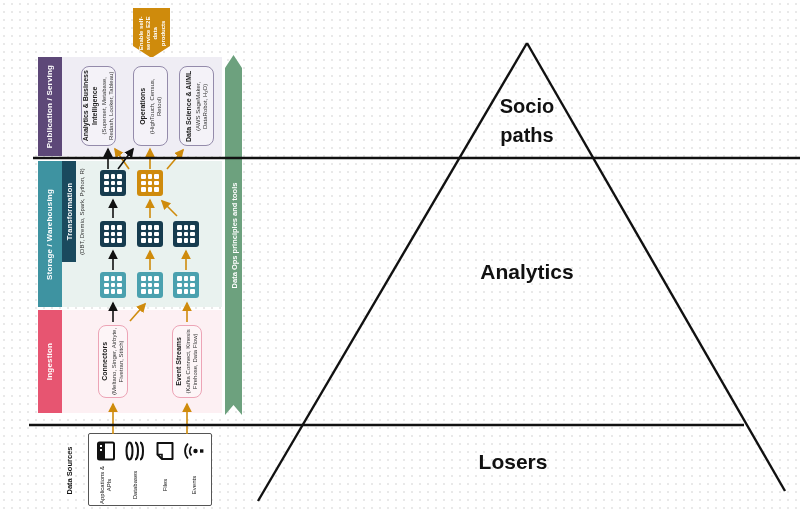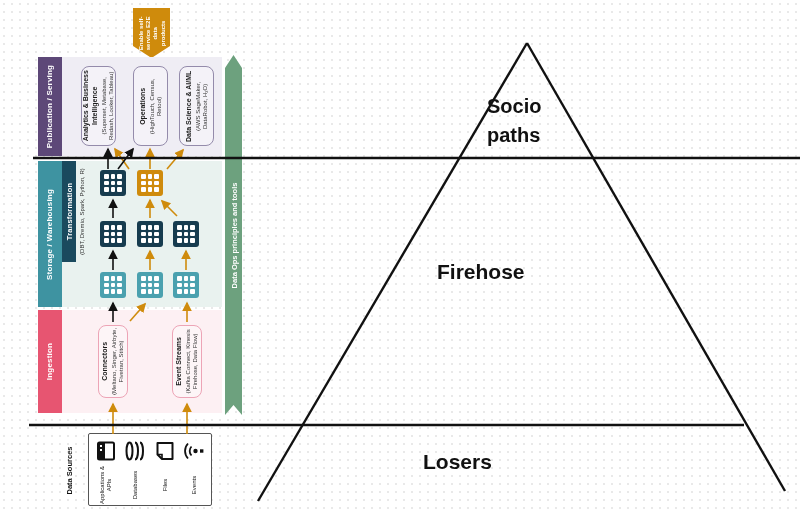--- a/index.html
+++ b/index.html
@@ -57,21 +57,21 @@
     display:flex;justify-content:space-around;align-items:flex-start;padding:5px 2px 2px 2px;
   }
   .ds-item{display:flex;flex-direction:column;align-items:center;width:28px;}
   .ds-label{position:relative;width:28px;height:40px;margin-top:2px;}
   .ds-label .rot{
     position:absolute;left:-6px;top:6px;width:40px;height:28px;
     display:flex;align-items:center;justify-content:center;font-size:6px;line-height:1.15;
   }
   .ds-title{font-weight:bold;font-size:7.5px;}
   
-  .pyr-label{position:absolute;font-weight:bold;color:#111;}
+  .pyr-label{position:absolute;font-weight:bold;color:#111;text-align:center;}
   .overlay{position:absolute;left:0;top:0;pointer-events:none;}
 </style>
 </head>
 <body>
 
 <div class="canvas">
 
   <div class="rbox enable-arrow" style="left:133px;top:8px;width:37px;height:50px;">
     <div class="rot" style="width:34px;">Enable self-service E2E data products</div>
   </div>
@@ -306,16 +306,16 @@
   </svg>
 
   <svg class="overlay" width="800" height="513">
     <line x1="33" y1="158" x2="800" y2="158" stroke="#111" stroke-width="2.4"></line>
     <line x1="29" y1="425" x2="744" y2="425" stroke="#111" stroke-width="2.4"></line>
     <line x1="527" y1="43" x2="258" y2="501" stroke="#111" stroke-width="2.4"></line>
     <line x1="527" y1="43" x2="785" y2="491" stroke="#111" stroke-width="2.4"></line>
   </svg>
 
   <div class="pyr-label" style="left:487px;top:92px;width:80px;font-size:20px;line-height:1.45;">Socio paths</div>
-  <div class="pyr-label" style="left:437px;top:260px;width:180px;font-size:21px;">Firehose</div>
+  <div class="pyr-label" style="left:437px;top:260px;width:180px;font-size:21px;">Analytics</div>
   <div class="pyr-label" style="left:423px;top:450px;width:180px;font-size:21px;">Losers</div>
 
 </div>
 
 </body></html>

